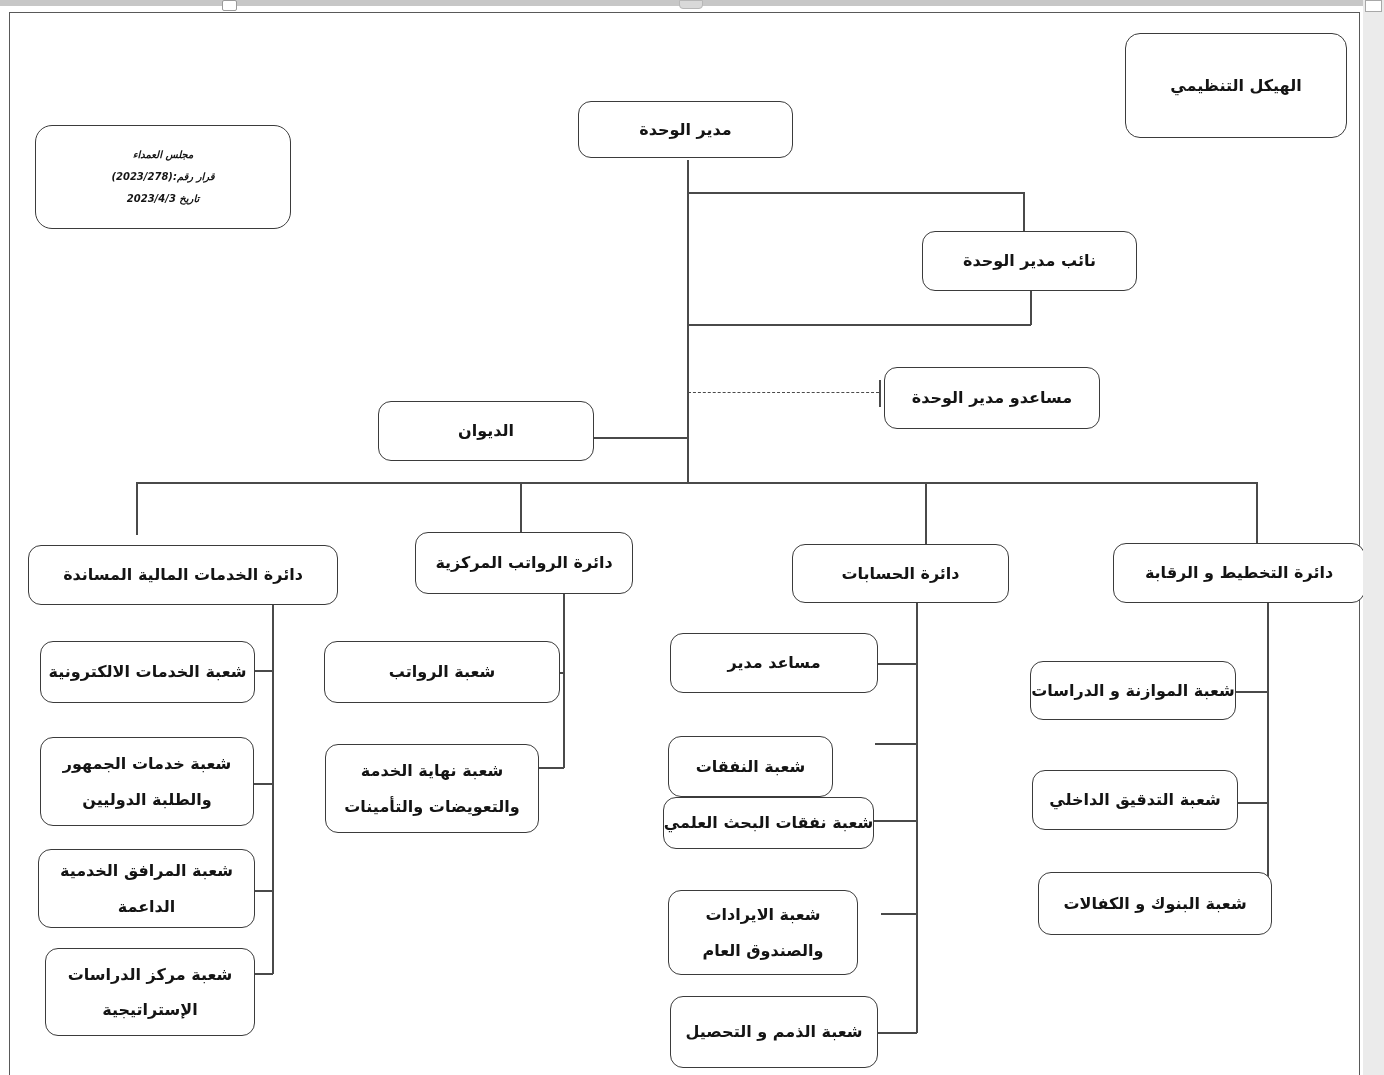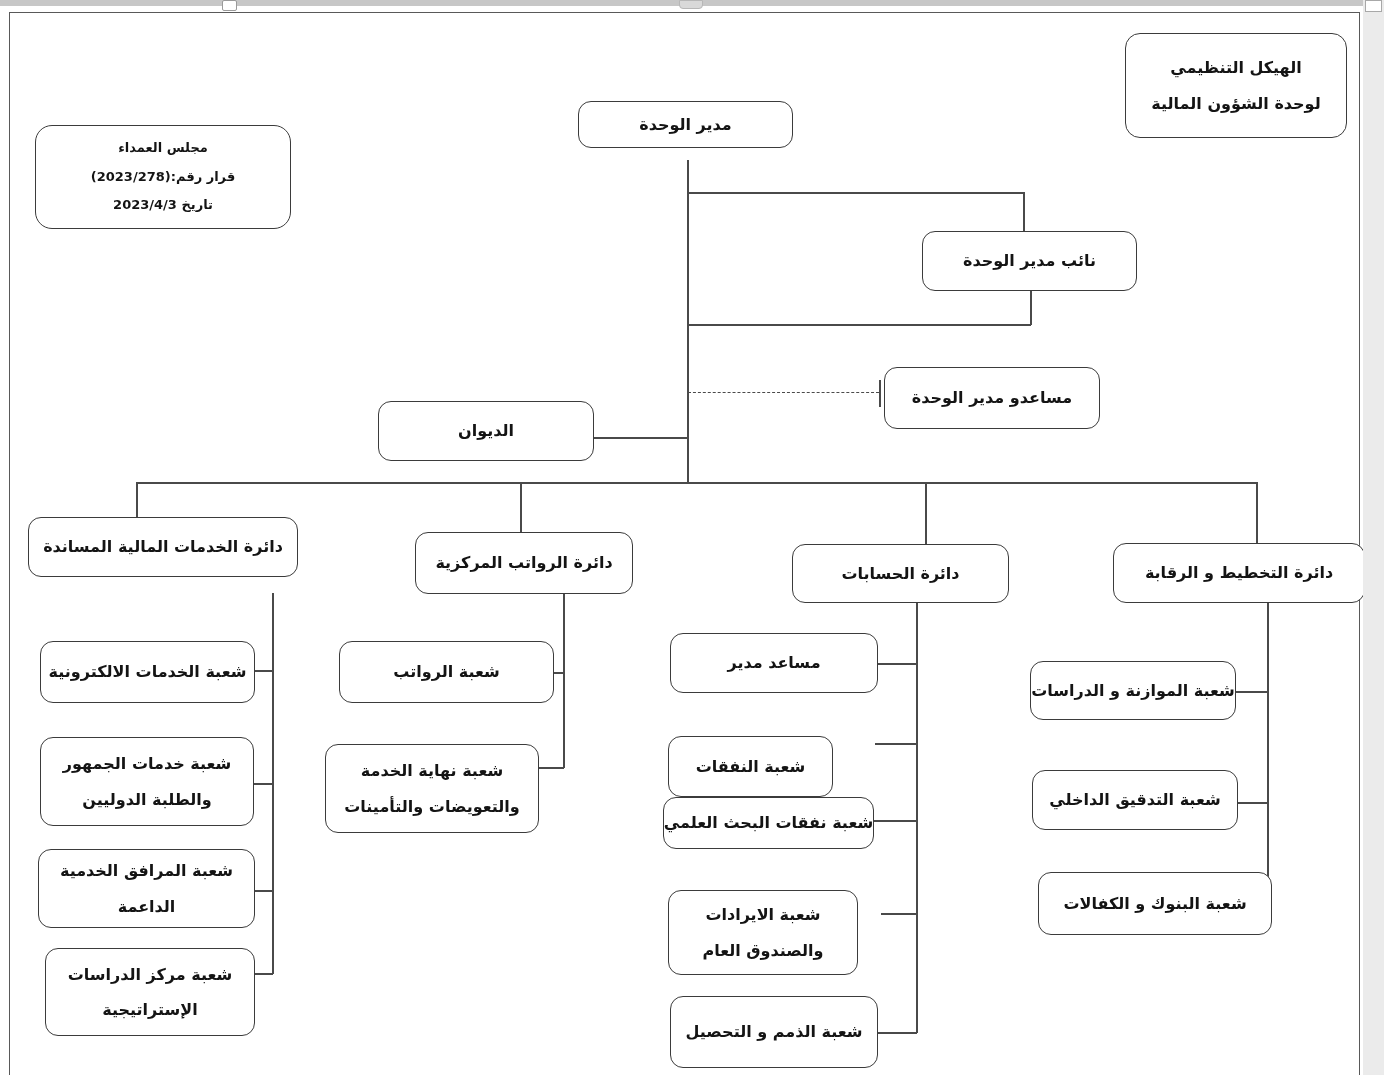--- a/index.html
+++ b/index.html
@@ -29,21 +29,21 @@
     background:var(--box-bg,#ffffff);
     border:1.8px solid var(--box-border,#3b3b3b);
     border-radius:13px;
     display:flex;flex-direction:column;align-items:center;justify-content:center;
     text-align:center;direction:rtl;
     font-weight:bold;font-size:16px;line-height:2.2;
     color:var(--box-text,#141414);
     padding:2px 8px;
   }
   .nowrap{white-space:nowrap;}
-  .fs15{font-size:13px;}
+  .fs15{font-size:10px;font-style:italic;}
 </style>
 </head>
 <body>
 
 <div class="chrome-top"></div>
 <div class="tab-a"></div>
 <div class="tab-b"></div>
 <div class="page"></div>
 <div class="scroll-track"></div>
 <div class="scroll-thumb"></div>
@@ -84,44 +84,43 @@
 <div class="hline" style="left:881px;top:913px;width:36px"></div>
 <div class="hline" style="left:877px;top:1032px;width:40px"></div>
 
 <div class="vline" style="left:1267px;top:602px;height:306px"></div>
 <div class="hline" style="left:1235px;top:691px;width:33px"></div>
 <div class="hline" style="left:1237px;top:802px;width:31px"></div>
 <div class="hline" style="left:1240px;top:906px;width:28px"></div>
 
 <div class="box nowrap" style="left:1125px;top:33px;width:222px;height:105px;border-radius:15px">
   <div>الهيكل التنظيمي</div>
-  <div>لوحدة الشؤون المالية</div>
 </div>
 <div class="box nowrap fs15" style="left:35px;top:125px;width:256px;height:104px;border-radius:17px">
   <div>مجلس العمداء</div>
   <div>قرار رقم:(2023/278)</div>
   <div>تاريخ 2023/4/3</div>
 </div>
 
-<div class="box nowrap" style="left:578px;top:101px;width:215px;height:47px">مدير الوحدة</div>
+<div class="box nowrap" style="left:578px;top:101px;width:215px;height:57px">مدير الوحدة</div>
 <div class="box nowrap" style="left:922px;top:231px;width:215px;height:60px">نائب مدير الوحدة</div>
 <div class="box nowrap" style="left:884px;top:367px;width:216px;height:62px">مساعدو مدير الوحدة</div>
 <div class="box nowrap" style="left:378px;top:401px;width:216px;height:60px">الديوان</div>
 
-<div class="box nowrap" style="left:28px;top:517px;width:270px;height:60px">دائرة الخدمات المالية المساندة</div>
+<div class="box nowrap" style="left:28px;top:545px;width:310px;height:60px">دائرة الخدمات المالية المساندة</div>
 <div class="box nowrap" style="left:415px;top:532px;width:218px;height:62px">دائرة الرواتب المركزية</div>
 <div class="box nowrap" style="left:792px;top:544px;width:217px;height:59px">دائرة الحسابات</div>
 <div class="box nowrap" style="left:1113px;top:543px;width:252px;height:60px">دائرة التخطيط و الرقابة</div>
 
 <div class="box nowrap" style="left:40px;top:641px;width:215px;height:62px">شعبة الخدمات الالكترونية</div>
 <div class="box" style="left:40px;top:737px;width:214px;height:89px">شعبة خدمات الجمهور والطلبة الدوليين</div>
 <div class="box" style="left:38px;top:849px;width:217px;height:79px">شعبة المرافق الخدمية الداعمة</div>
 <div class="box" style="left:45px;top:948px;width:210px;height:88px">شعبة مركز الدراسات الإستراتيجية</div>
 
-<div class="box nowrap" style="left:339px;top:641px;width:215px;height:62px">شعبة الرواتب</div>
+<div class="box nowrap" style="left:324px;top:641px;width:236px;height:62px">شعبة الرواتب</div>
 <div class="box" style="left:325px;top:744px;width:214px;height:89px">شعبة نهاية الخدمة والتعويضات والتأمينات</div>
 
 <div class="box nowrap" style="left:670px;top:633px;width:208px;height:60px">مساعد مدير</div>
 <div class="box nowrap" style="left:668px;top:736px;width:165px;height:61px">شعبة النفقات</div>
 <div class="box nowrap" style="left:663px;top:797px;width:211px;height:52px">شعبة نفقات البحث العلمي</div>
 <div class="box" style="left:668px;top:890px;width:190px;height:85px">شعبة الايرادات والصندوق العام</div>
 <div class="box nowrap" style="left:670px;top:996px;width:208px;height:72px">شعبة الذمم و التحصيل</div>
 
 <div class="box nowrap" style="left:1030px;top:661px;width:206px;height:59px">شعبة الموازنة و الدراسات</div>
 <div class="box nowrap" style="left:1032px;top:770px;width:206px;height:60px">شعبة التدقيق الداخلي</div>

